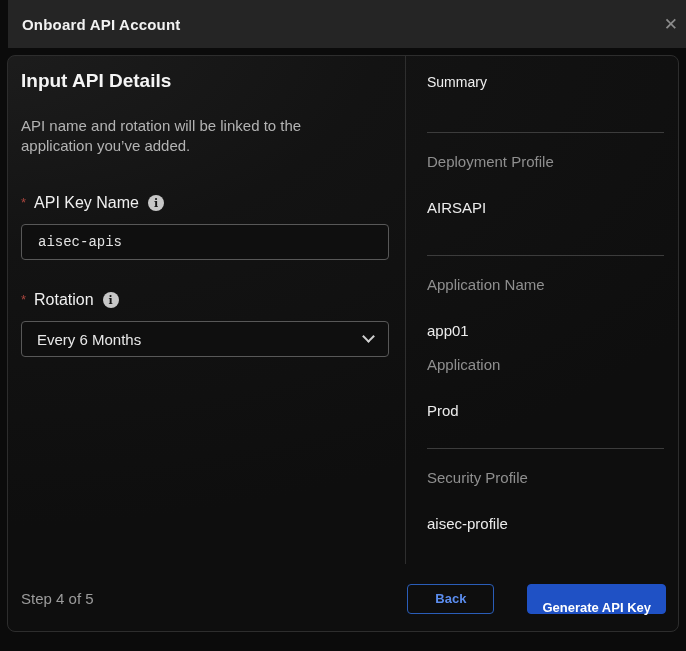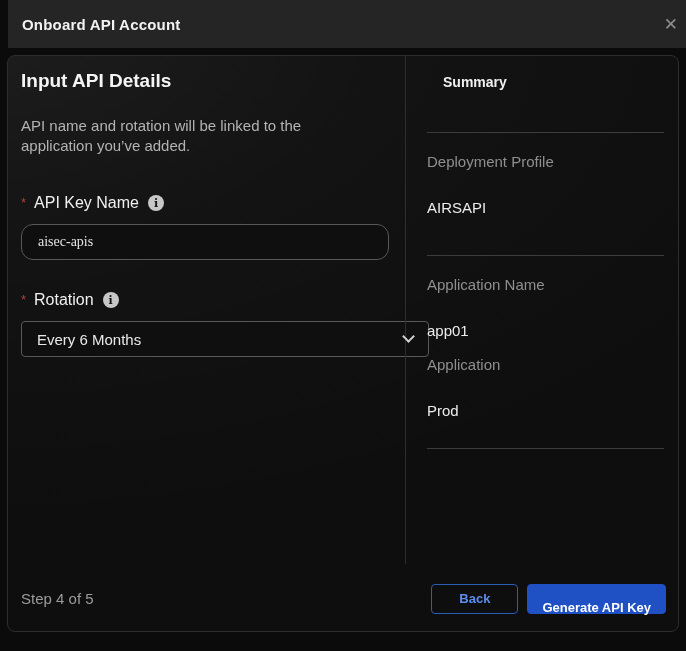--- a/index.html
+++ b/index.html
@@ -43,51 +43,52 @@
   .info-icon {
     width:16px; height:16px; border-radius:50%;
     background:#c7c7c7; color:#141414;
     display:inline-flex; align-items:center; justify-content:center;
     font-size:11px; font-weight:700; font-family:"DejaVu Serif",serif;
     margin-left:9px; line-height:1;
   }
 
   .text-input {
     display:block; margin-top:12px; width:368px; height:36px;
-    background:#0f0f0f; border:1px solid #585858; border-radius:12px;
+    background:#0f0f0f; border:1px solid #585858; border-radius:4px;
     color:#e3e3e3; font-size:14px; padding:12px 16px; outline:none;
-    font-family:Liberation Serif, serif;
+    font-family:Liberation Mono, monospace;
   }
   .select-box {
-    margin-top:12px; width:408px; height:36px;
+    margin-top:12px; width:368px; height:36px;
     background:#0f0f0f; border:1px solid #585858; border-radius:4px;
     color:#e8e8e8; font-size:15px; padding:0 15px;
     display:flex; align-items:center; cursor:pointer;
   }
   .chevron-down {
     margin-left:auto; width:9px; height:9px;
     border-right:2px solid #d0d0d0; border-bottom:2px solid #d0d0d0;
     transform:rotate(45deg); margin-top:-5px;
   }
 
   
   .right-pane { flex:1; border-left:1px solid #2e2e2e; padding:18px 14px 0 21px; }
-  .summary-heading { font-size:14px; font-weight:700; color:#f0f0f0;margin-left:16px; }
+  .summary-heading { font-size:14px; font-weight:400; color:#f0f0f0; }
   .sum-divider { border:none; border-top:1px solid #3c3c3c; margin:0 0 19px 0; }
   .sum-divider.d1 { margin-top:42px; }
   .sum-divider.d2 { margin-top:38px; }
   .sum-divider.d3 { margin-top:28px; }
   .sum-item + .sum-item { margin-top:15px; }
   .sum-item-label { font-size:15px; color:#8f8f8f; line-height:1.3; }
   .sum-item-value { margin-top:26px; font-size:15px; color:#ececec; line-height:1.3; }
 
   
   .footer-row {
     height:67px; display:flex; align-items:flex-start;
     padding:20px 12px 0 13px;
+    gap:24px;
   }
   .step-text { font-size:15px; color:#9b9b9b; line-height:30px; }
   .btn {
     height:30px; border-radius:4px; font-size:13px; font-weight:600;
     font-family:inherit; cursor:pointer; line-height:28px;
   }
   .btn-back {
     margin-left:auto; padding:0 27px;
     background:transparent; border:1px solid #2a5db8; color:#5b8def;
   }
@@ -148,20 +149,26 @@
             <div class="sum-item-label">Application Name</div>
             <div class="sum-item-value">app01</div>
           </div>
           <div class="sum-item">
             <div class="sum-item-label">Application</div>
             <div class="sum-item-value">Prod</div>
           </div>
         </div>
 
         <hr class="sum-divider d3">
+        <div class="sum-group">
+          <div class="sum-item">
+            <div class="sum-item-label">Security Profile</div>
+            <div class="sum-item-value">aisec-profile</div>
+          </div>
+        </div>
       </div>
 
     </div>
 
     <div class="footer-row">
       <span class="step-text">Step 4 of 5</span>
       <button class="btn btn-back">Back</button>
       <button class="btn btn-generate">Generate API Key</button>
     </div>
   </div>

